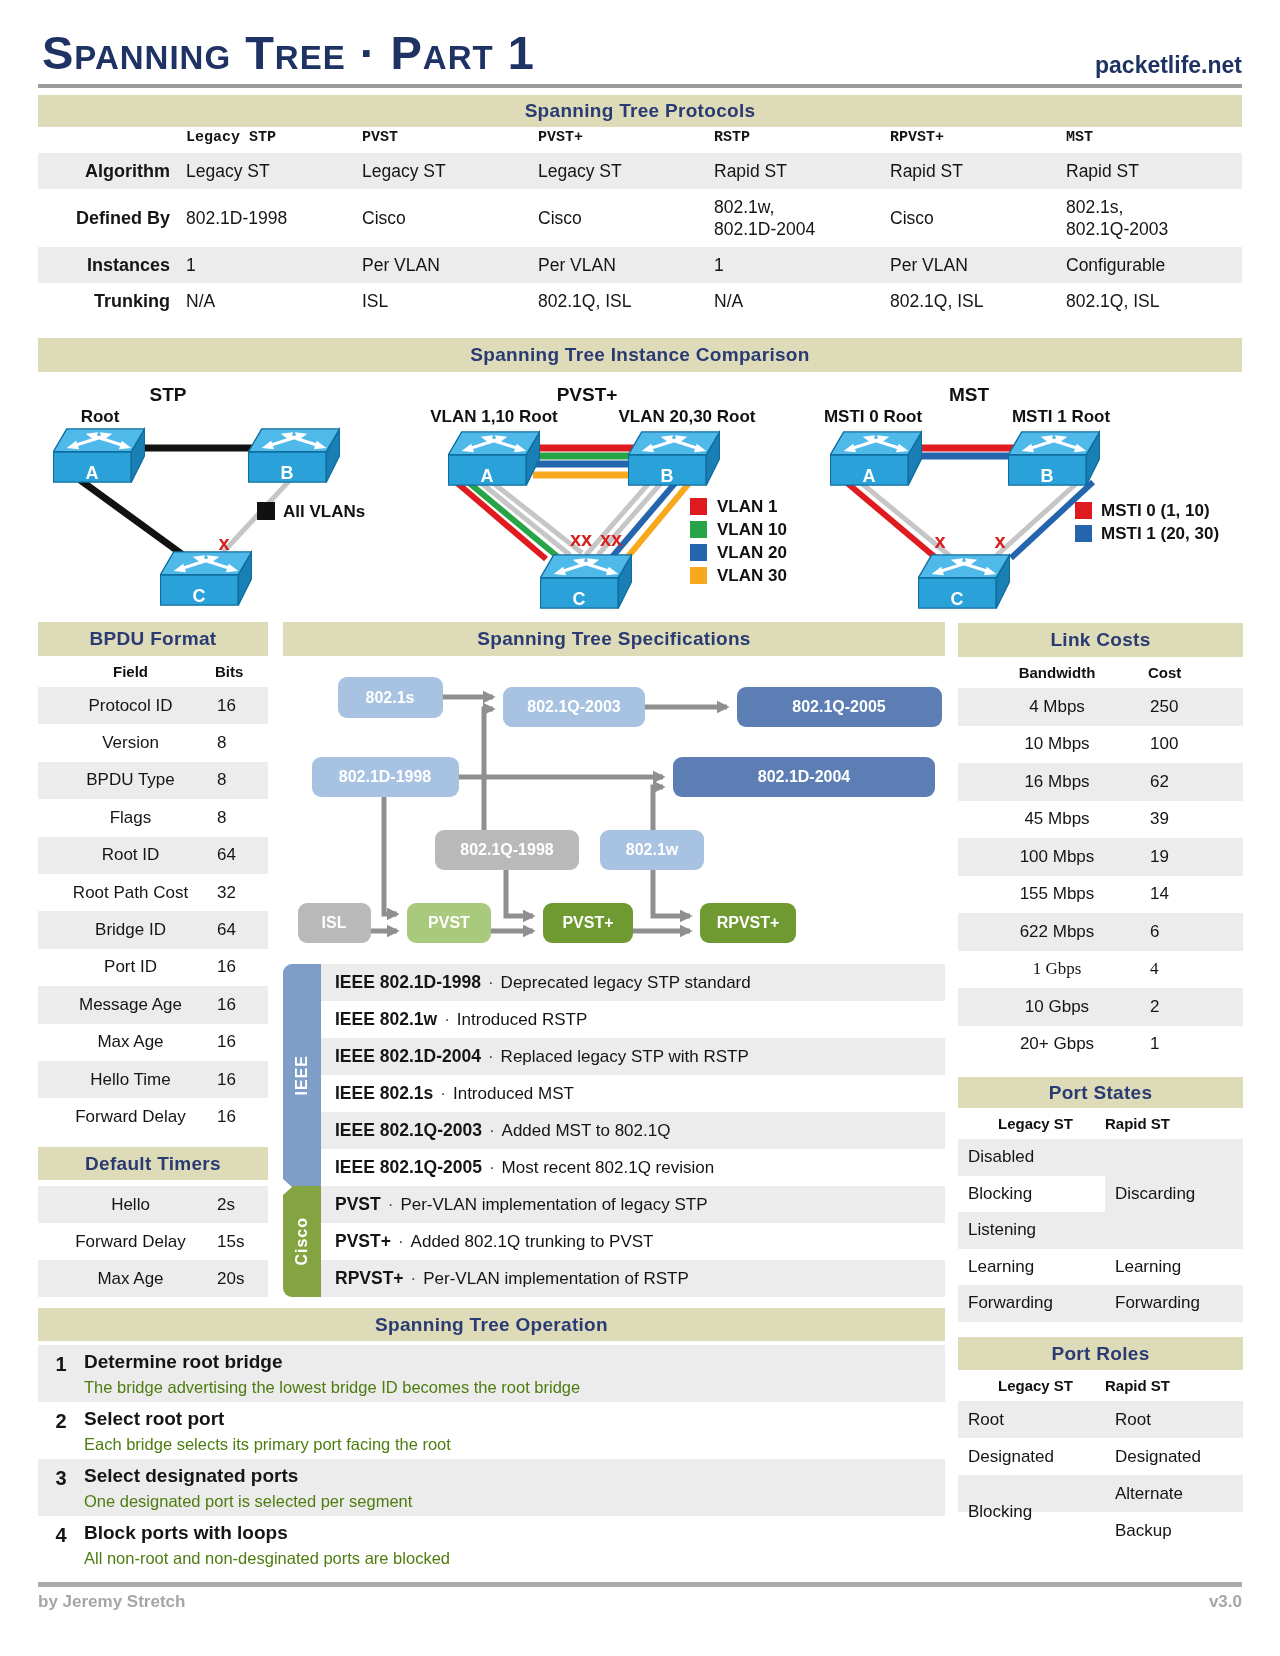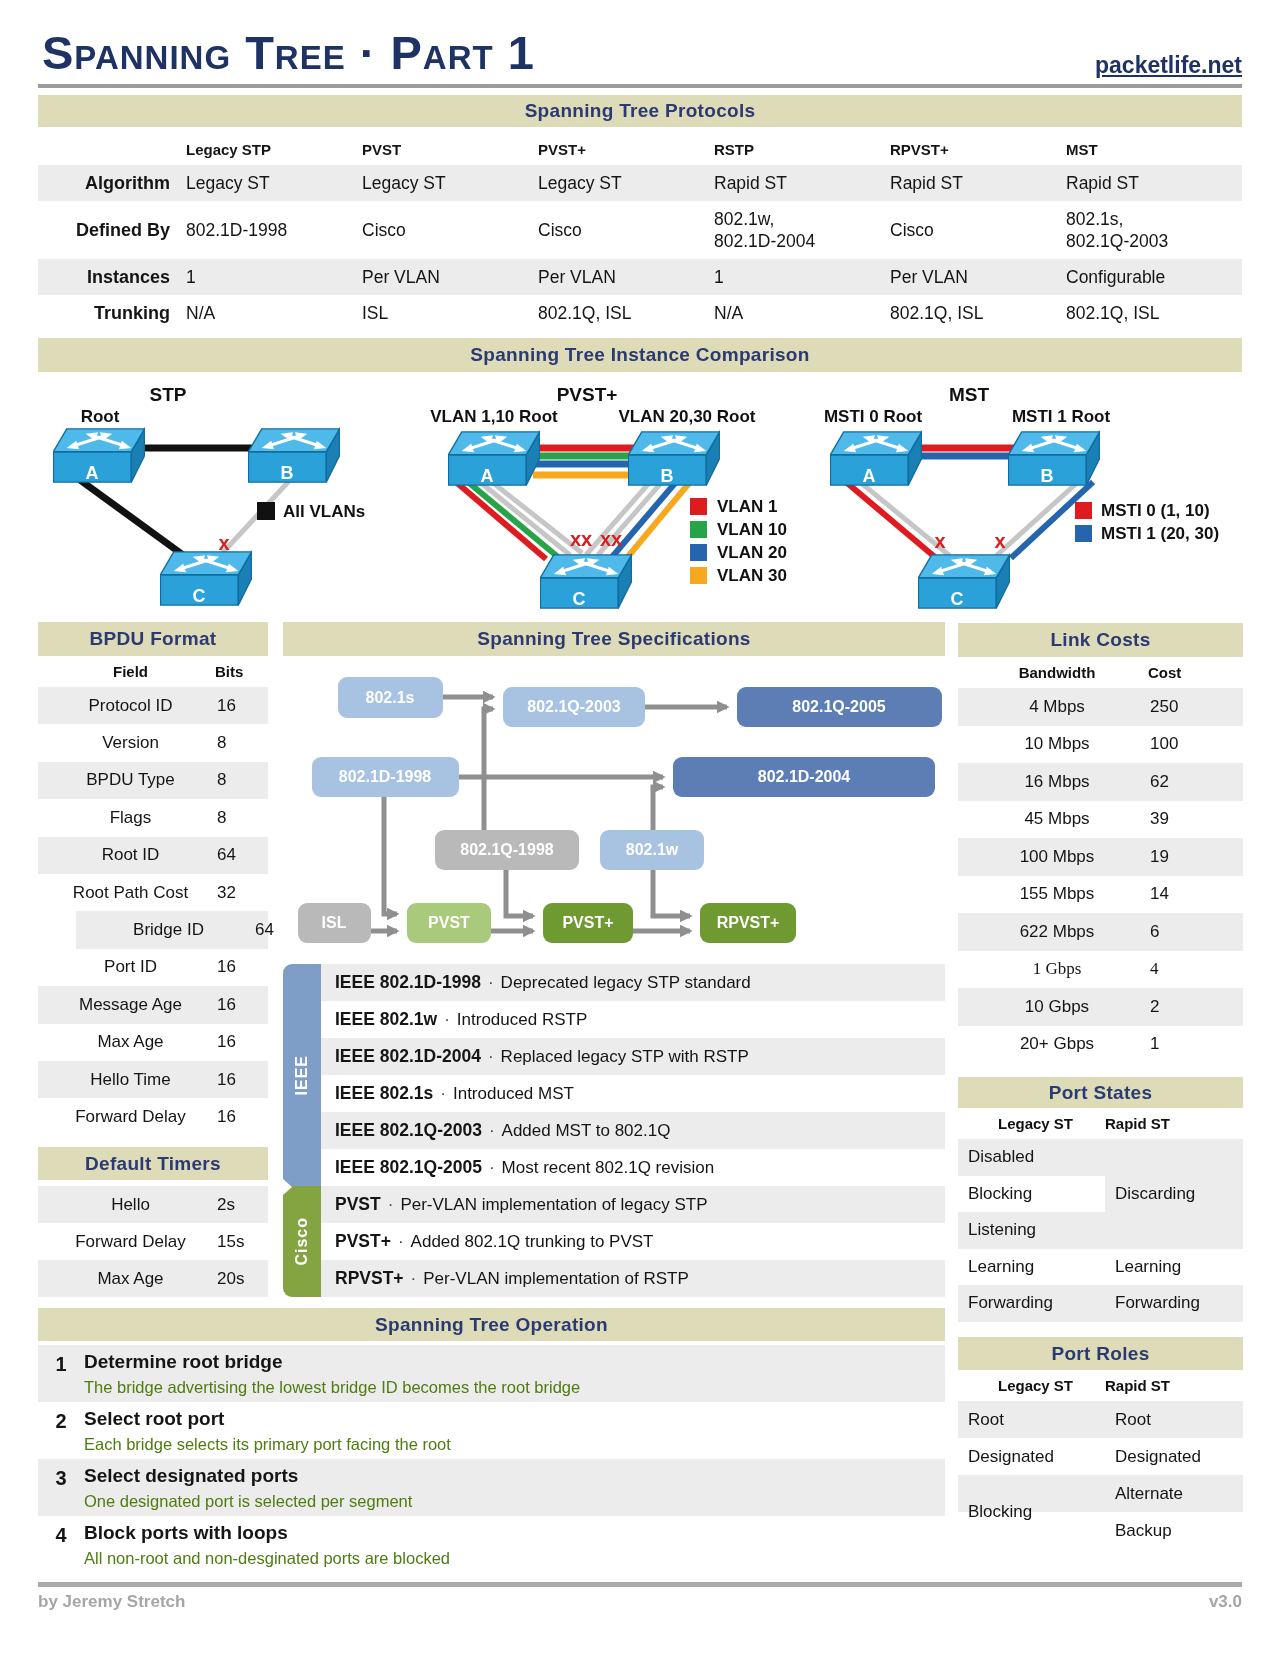--- a/index.html
+++ b/index.html
@@ -25,21 +25,21 @@
   .trow>div{padding-left:2px;}
   .shade{background:#ECECEC;}
   .tpadL>div:first-child, .subhead>div:first-child{padding-left:8px;text-align:center;}
 
   
   .ptable{width:100%;}
   .prow{display:grid;grid-template-columns:148px repeat(6,1fr);align-items:center;font-size:17.5px;}
   .prow .plabel{font-weight:bold;font-size:18px;text-align:right;padding-right:16px;}
   .pcell{white-space:pre-line;line-height:22px;padding:7px 4px 7px 0;}
   .phead{font-weight:bold;font-size:15px;}
-  .phead .pcell{padding:12px 0 4px 0;}
+  .phead .pcell{padding:0 0 4px 0;font-family:Liberation Mono, monospace;}
 
   
   .descwrap{display:flex;width:662px;}
   .sidebar{width:38px;position:relative;flex:none;}
   .sb-ieee{height:222px;background:#7E9EC8;border-radius:9px 0 0 0;display:flex;align-items:center;justify-content:center;}
   .sb-cisco{height:111px;background:#83A441;border-radius:0 0 0 9px;display:flex;align-items:center;justify-content:center;}
   .vlabel{writing-mode:vertical-rl;transform:rotate(180deg);color:#fff;font-weight:bold;font-size:16px;letter-spacing:1px;}
   .notch{position:absolute;left:0;top:215px;width:0;height:0;
          border-top:8px solid transparent;border-bottom:8px solid transparent;border-left:9px solid #fff;}
   .descrows{flex:1;}
@@ -71,21 +71,21 @@
   .legendtext{fill:#111;font-weight:bold;font-size:17px;}
   .xmark{fill:#D61F1F;font-weight:bold;font-size:20px;text-anchor:middle;}
   .swletter{fill:#fff;font-weight:bold;font-size:18px;text-anchor:middle;}
 </style>
 </head>
 <body>
 
 <div class="page">
 
   <div class="abs title" style="left:42px;top:28px;">Spanning Tree · Part 1</div>
-  <div class="abs brand" style="right:38px;top:52px;text-decoration:underline;">packetlife.net</div>
+  <div class="abs brand" style="right:38px;top:52px;">packetlife.net</div>
   <div class="abs toprule" style="left:38px;top:84px;width:1204px;"></div>
 
   <div class="abs" style="left:38px;top:95px;width:1204px;">
     <div class="khaki" style="height:32px;line-height:32px;">Spanning Tree Protocols</div>
     <div class="ptable">
       <div class="prow phead">
         <div class="plabel"></div>
         <div class="pcell">Legacy STP</div>
         <div class="pcell">PVST</div>
         <div class="pcell">PVST+</div>
@@ -266,21 +266,21 @@
         <div>8</div>
       </div>
     <div class="trow g2-bpdu tpadL shade" style="height:37.4px;">
         <div>Root ID</div>
         <div>64</div>
       </div>
     <div class="trow g2-bpdu tpadL" style="height:37.4px;">
         <div>Root Path Cost</div>
         <div>32</div>
       </div>
-    <div class="trow g2-bpdu tpadL shade" style="height:37.4px;margin-left:38px;">
+    <div class="trow g2-bpdu tpadL shade" style="height:37.4px;">
         <div>Bridge ID</div>
         <div>64</div>
       </div>
     <div class="trow g2-bpdu tpadL" style="height:37.4px;">
         <div>Port ID</div>
         <div>16</div>
       </div>
     <div class="trow g2-bpdu tpadL shade" style="height:37.4px;">
         <div>Message Age</div>
         <div>16</div>

